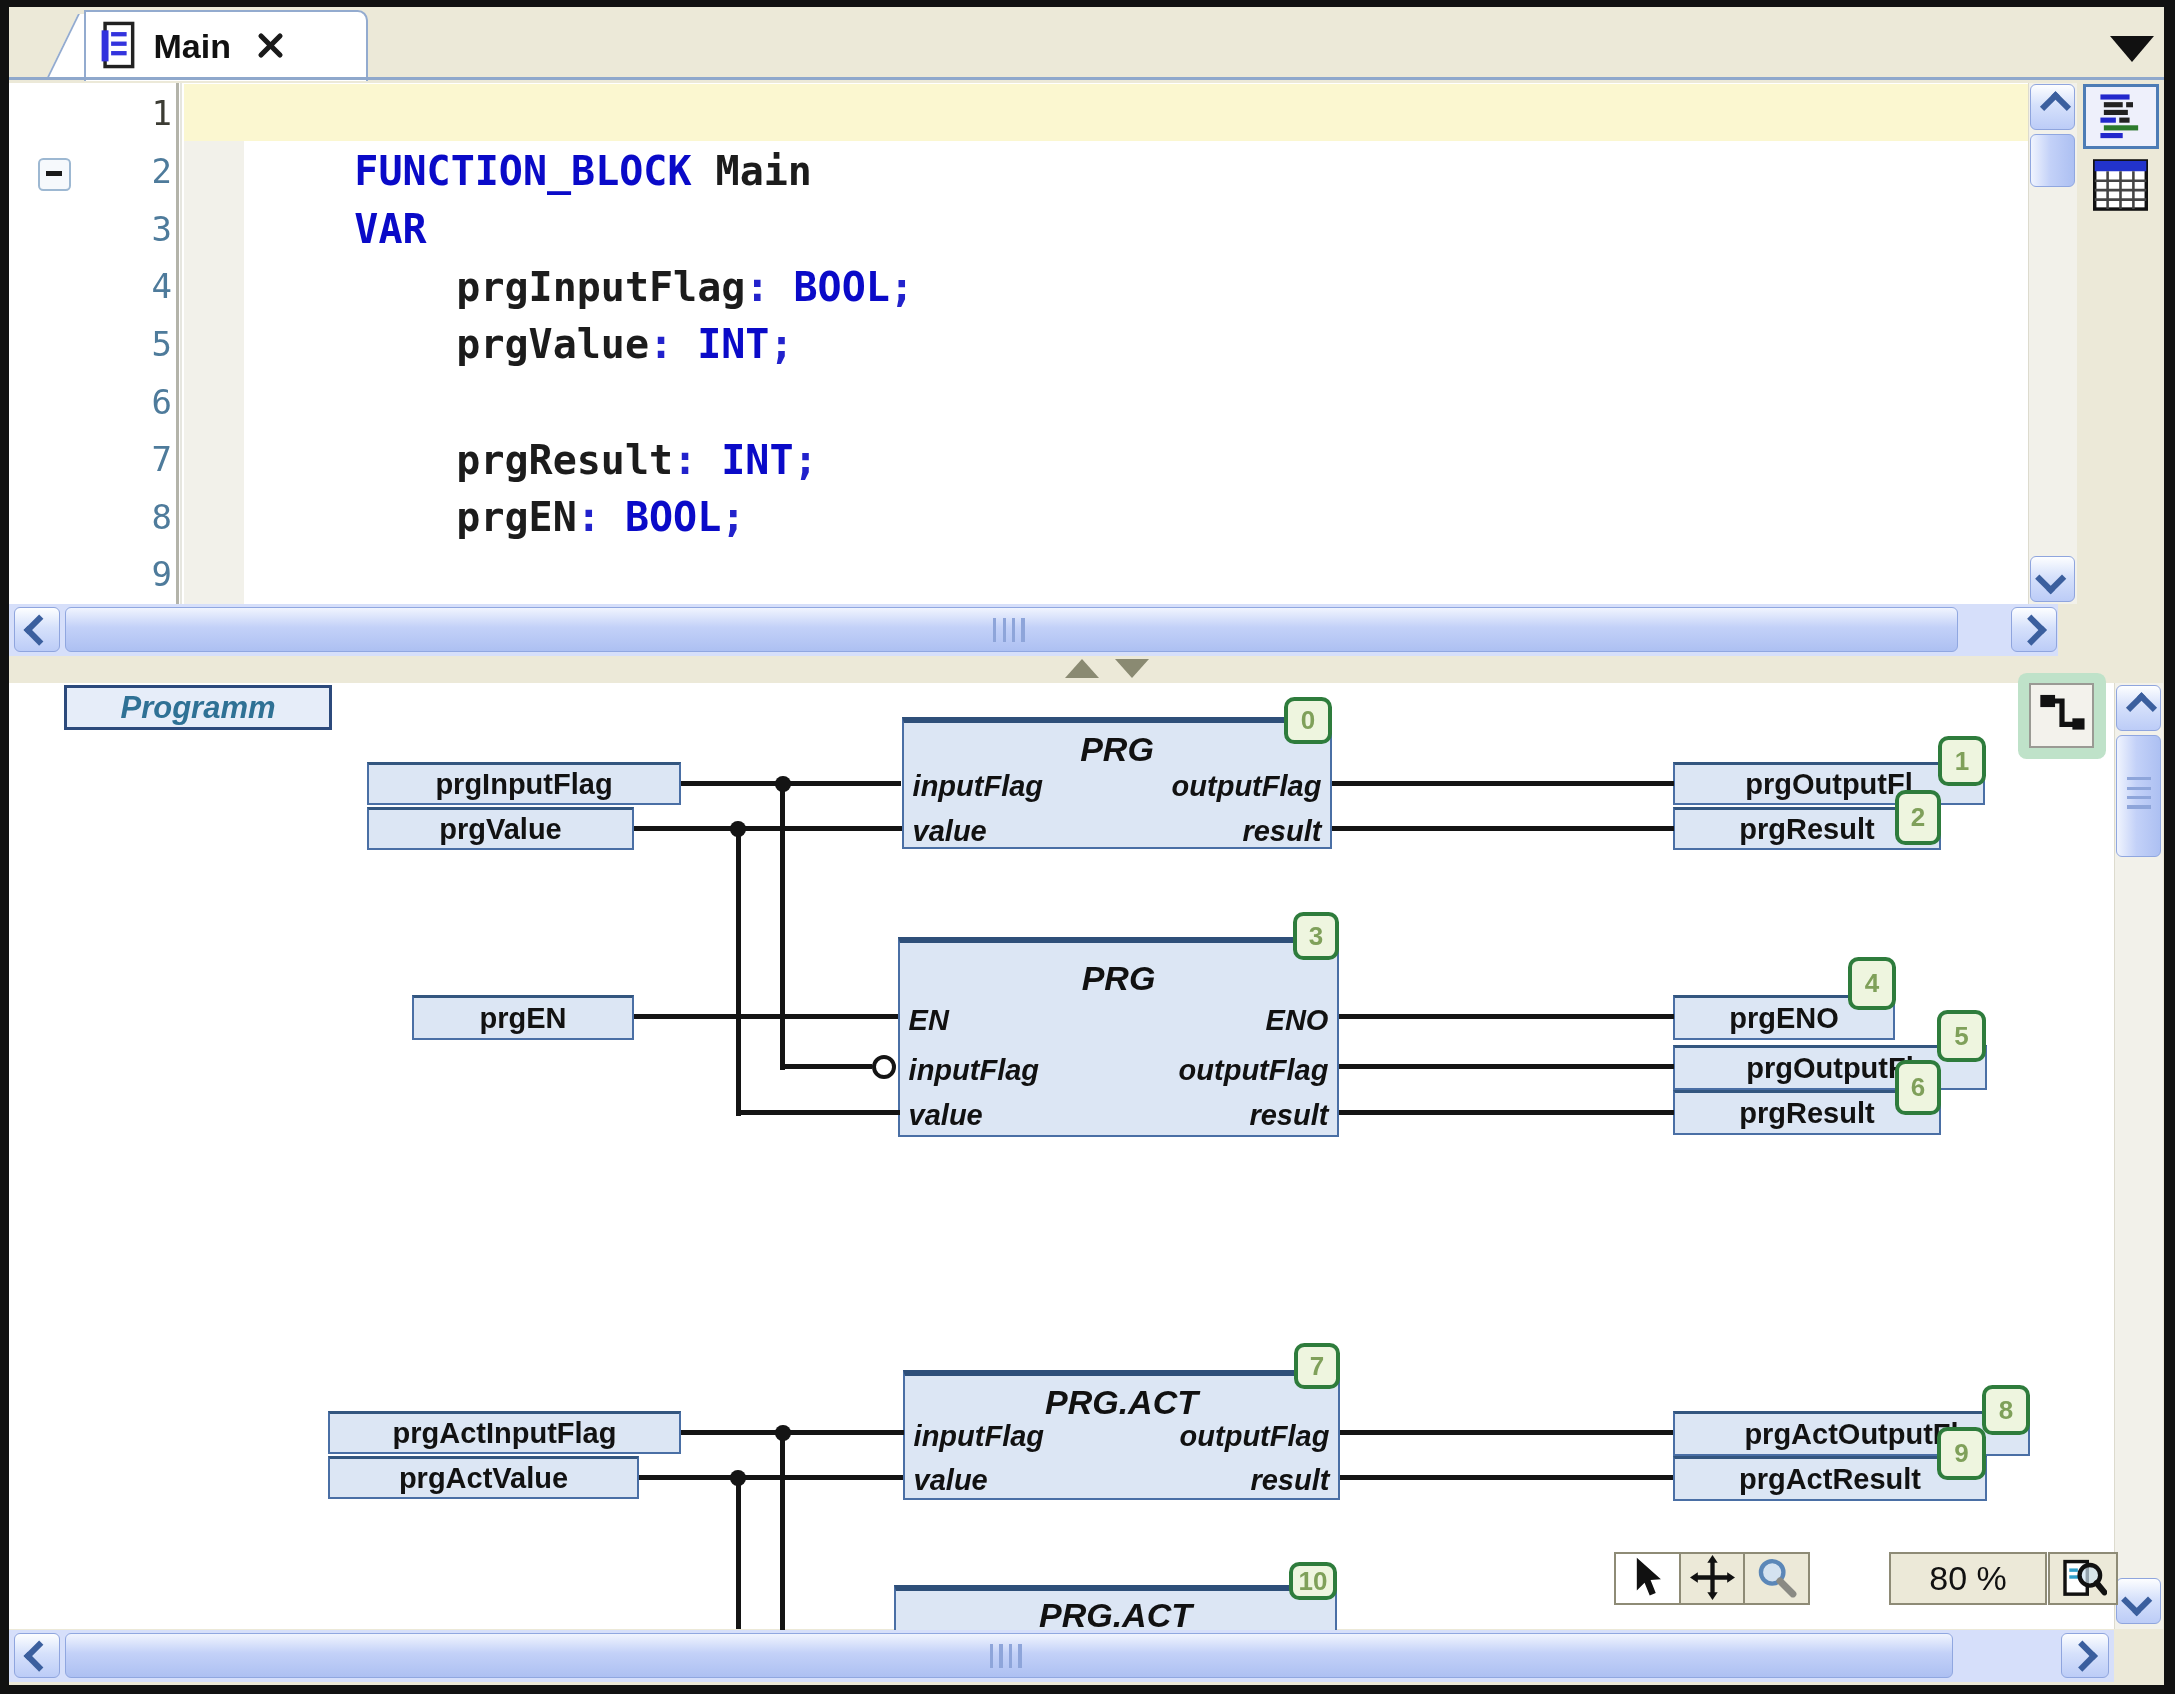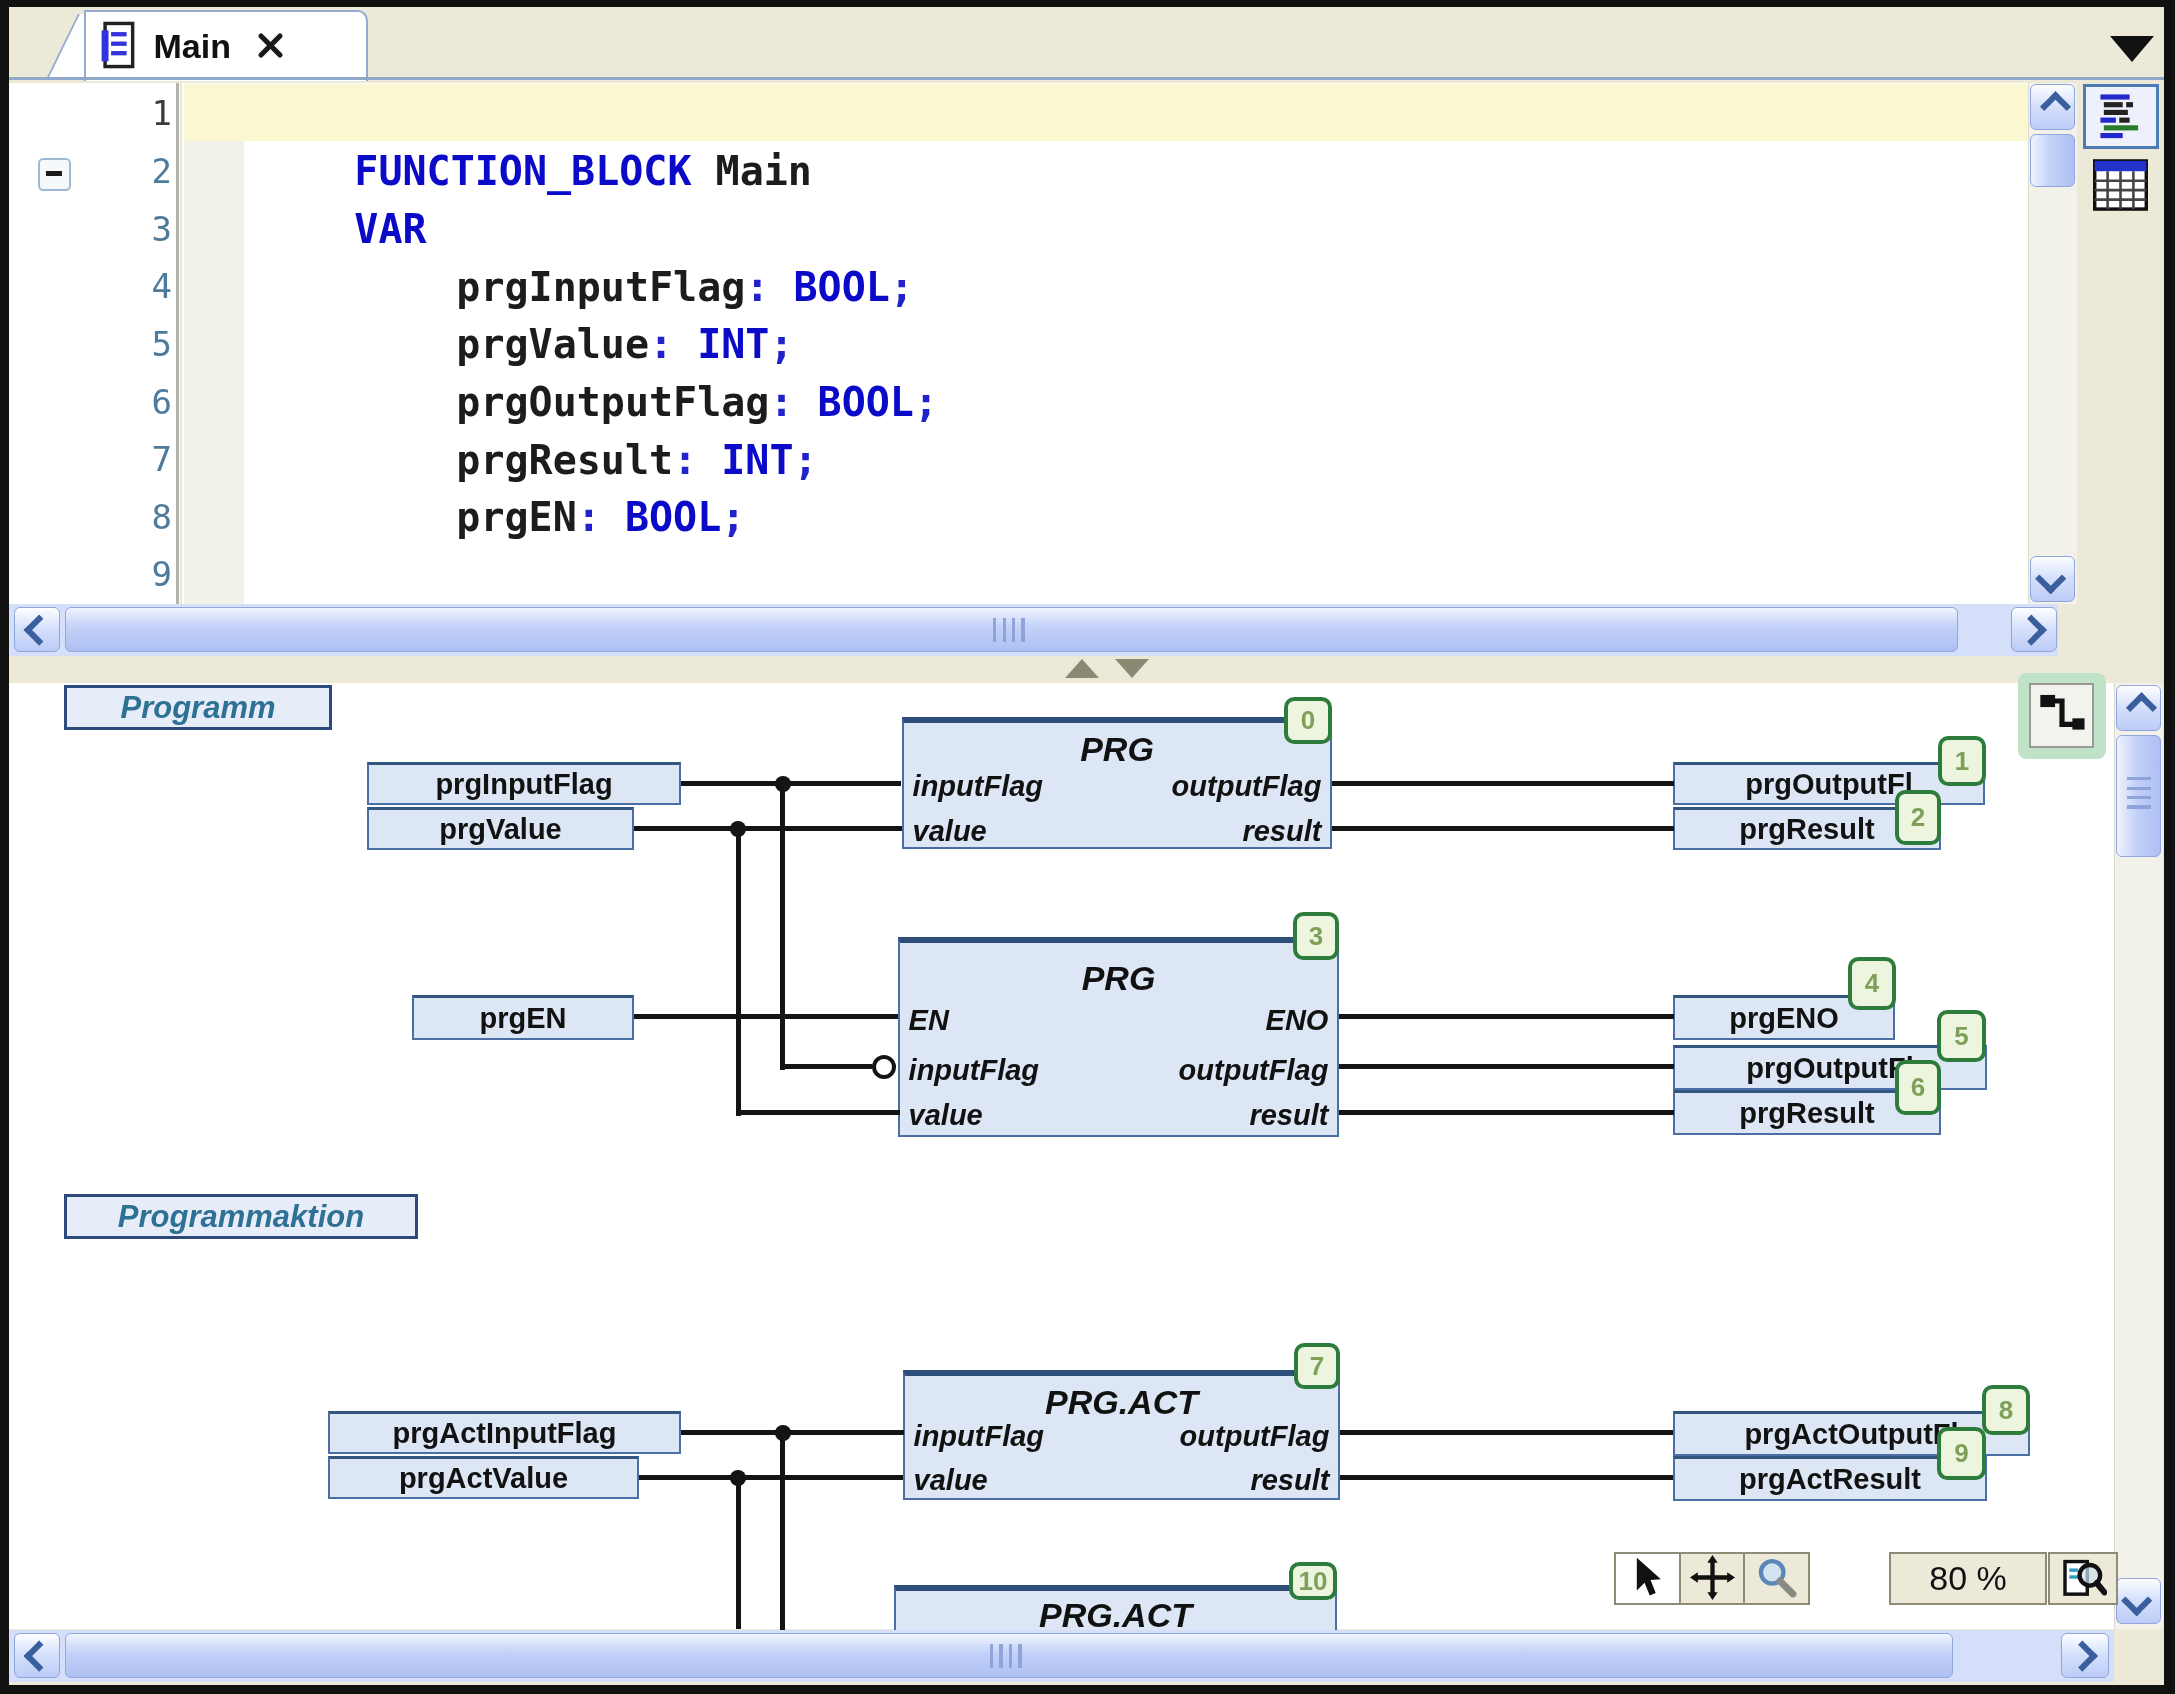--- a/index.html
+++ b/index.html
@@ -145,23 +145,20 @@
   </div>
   <div class="code-line" style="top:142px;">
     <span class="kw">VAR</span>
   </div>
   <div class="code-line indent" style="top:200px;">
     <span>prgInputFlag</span><span class="punct">: </span><span class="kw">BOOL</span><span class="punct">;</span>
   </div>
   <div class="code-line indent" style="top:257px;">
     <span>prgValue</span><span class="punct">: </span><span class="kw">INT</span><span class="punct">;</span>
   </div>
-  <div class="code-line indent" style="top:315px;">
-    <span>prgOutputFlag</span><span class="punct">: </span><span class="kw">BOOL</span><span class="punct">;</span>
-  </div>
   <div class="code-line indent" style="top:373px;text-align:right;">
     <span>prgResult</span><span class="punct">: </span><span class="kw">INT</span><span class="punct">;</span>
   </div>
   <div class="code-line indent" style="top:430px;">
     <span>prgEN</span><span class="punct">: </span><span class="kw">BOOL</span><span class="punct">;</span>
   </div>
   <div class="code-line indent" style="top:545px;">
     <span>prgActInputFlag</span><span class="punct">: </span><span class="kw">BOOL</span><span class="punct">;</span>
   </div>
 
@@ -214,21 +211,20 @@
       <div class="chev right"></div>
     </div>
 
   <div class="splitter"></div>
   <div class="tri-up" style="left:1065px;top:659px;"></div>
   <div class="tri-down" style="left:1115px;top:659px;"></div>
 
   <div class="fbd-bg"></div>
 
   <div class="netlabel" style="left:64px;top:685px;width:268px;height:45px;">Programm</div>
-  <div class="netlabel" style="left:64px;top:1194px;width:354px;height:45px;">Programmaktion</div>
 
   <div class="vbox" style="left:367px;top:762px;width:314px;height:43px;">prgInputFlag</div>
   <div class="vbox" style="left:367px;top:807px;width:267px;height:43px;">prgValue</div>
 
   <div class="wire" style="left:681px;top:781px;width:220px;height:5.2px;"></div>
   <div class="wire" style="left:634px;top:826px;width:268px;height:5.2px;"></div>
   <div class="dot" style="left:775px;top:776px;"></div>
   <div class="dot" style="left:730px;top:821px;"></div>
   <div class="wire" style="left:780px;top:784px;width:5.2px;height:286px;"></div>
   <div class="wire" style="left:780px;top:1064px;width:92px;height:5.2px;"></div>

